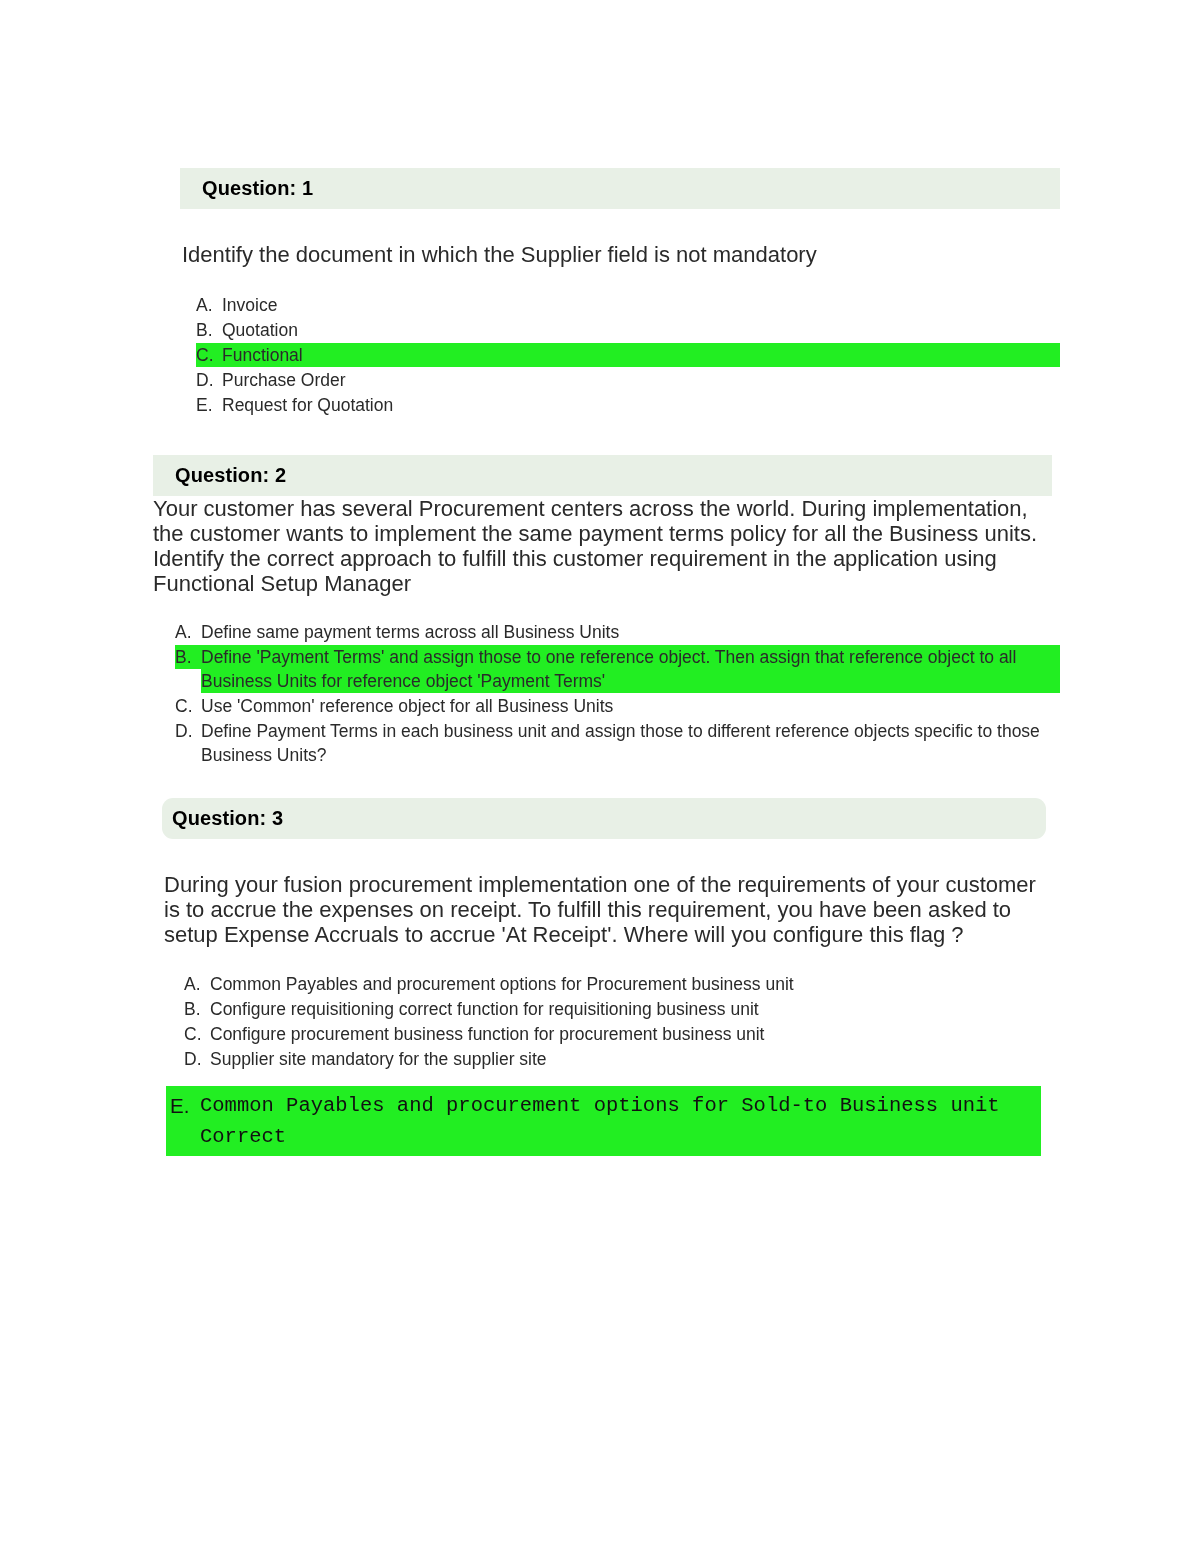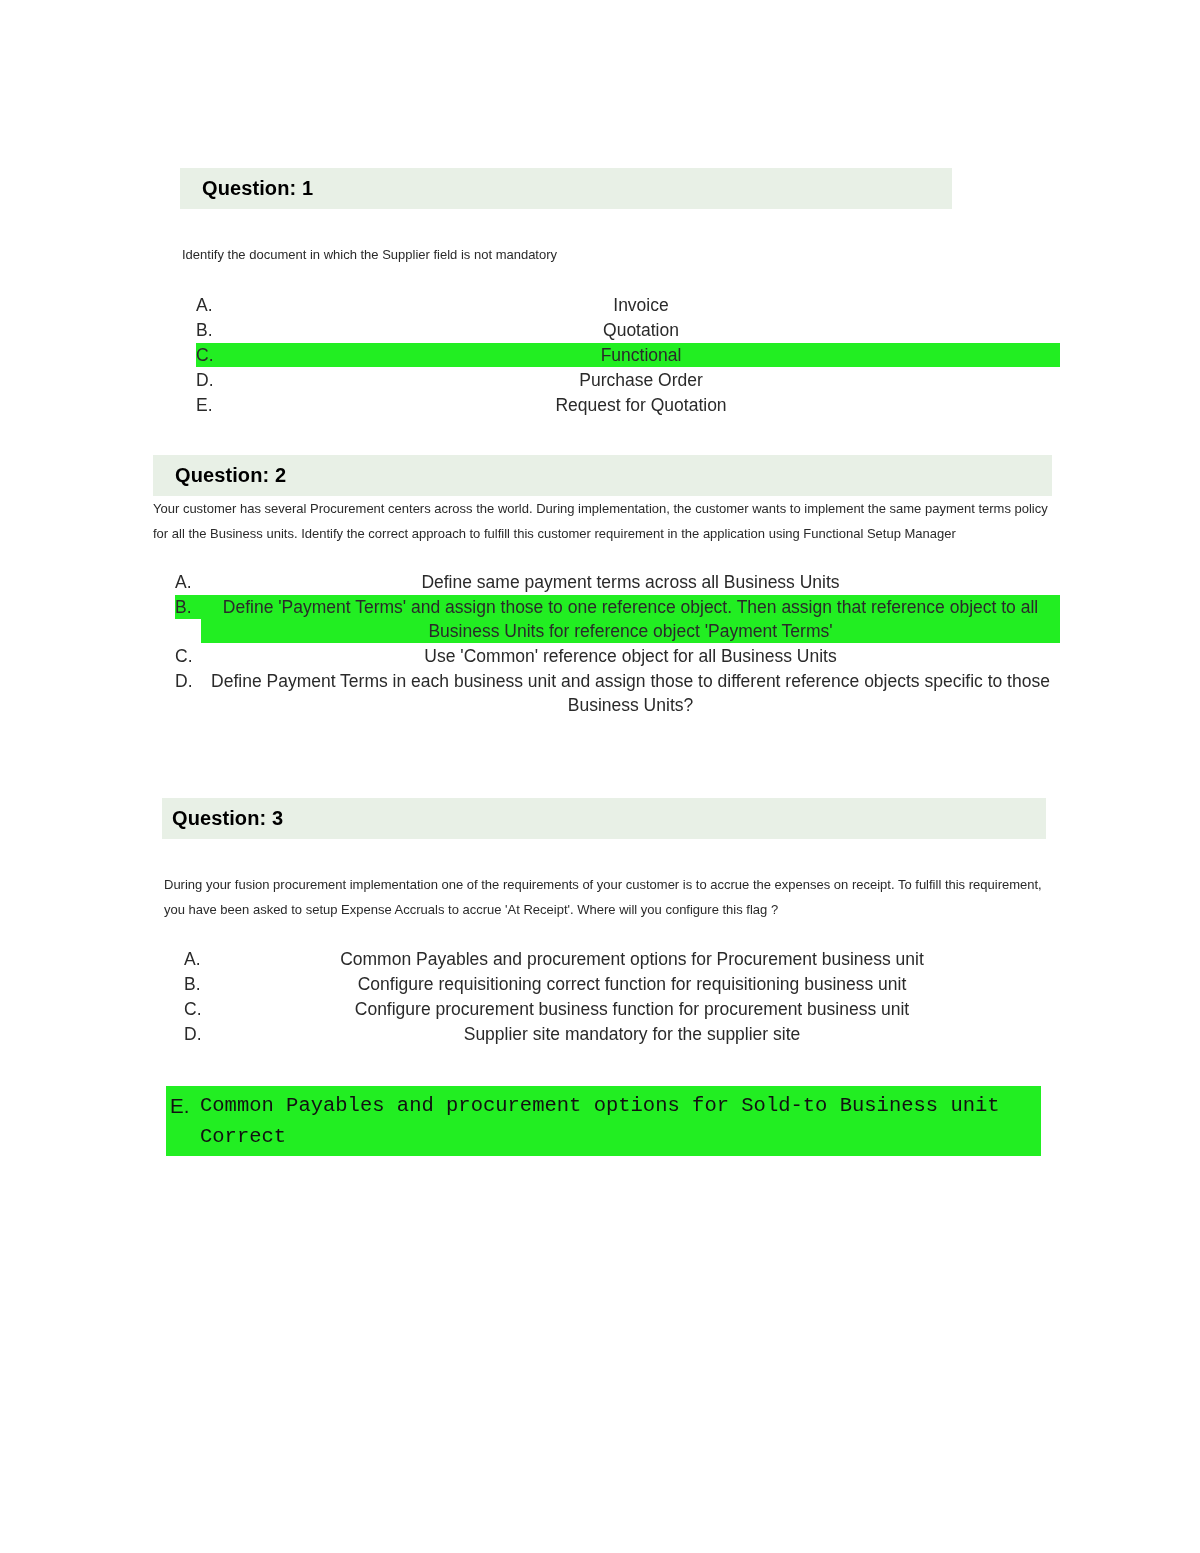--- a/index.html
+++ b/index.html
@@ -28,21 +28,21 @@
   }
   .qheader {
     background: #e8f0e6;
     font-weight: bold;
     font-size: 20px;
     color: #000;
     padding: 9px 0 9px 22px;
     letter-spacing: 0.1px;
   }
   .qtext {
-    font-size: 13px;
+    font-size: 22px;
     line-height: 25px;
     color: #2a2a2a;
   }
   .qoptions {
     margin: 0;
     padding: 0;
     list-style: none;
   }
   .qopt {
     font-size: 17.5px;
@@ -51,41 +51,40 @@
     display: flex;
     align-items: flex-start;
     margin-bottom: 1px;
   }
   .qopt .letter {
     width: 26px;
     flex: 0 0 26px;
   }
   .qopt .otext {
     flex: 1 1 auto;
-    text-align: center;
   }
   .hl .letter, .hl .otext {
     background: #22ee22;
   }
 
   
   #block1 { left: 180px; top: 168px; width: 880px; }
-  #block1 .qheader { width: 772px; box-sizing: border-box; }
+  #block1 .qheader { width: 880px; box-sizing: border-box; }
   #block1 .qtext { margin-top: 33px; margin-left: 2px; }
   #block1 .qoptions { margin-top: 26px; margin-left: 16px; }
 
   
   #block2 { left: 153px; top: 455px; width: 899px; }
   #block2 .qheader { width: 899px; box-sizing: border-box; }
   #block2 .qtext { margin-left: 0px; width: 910px; }
   #block2 .qoptions { margin-top: 24px; margin-left: 22px; width: 885px; }
 
   
   #block3 { left: 162px; top: 798px; width: 884px; }
-  #block3 .qheader { width: 884px; box-sizing: border-box; padding-left: 10px; }
+  #block3 .qheader { width: 884px; box-sizing: border-box; padding-left: 10px; border-radius: 11px; }
   #block3 .qtext { margin-top: 33px; margin-left: 2px; width: 890px; }
   #block3 .qoptions { margin-top: 25px; margin-left: 22px; width: 870px; }
 
   
   #final-answer {
     position: absolute;
     left: 166px;
     top: 1086px;
     width: 875px;
     background: #22ee22;

